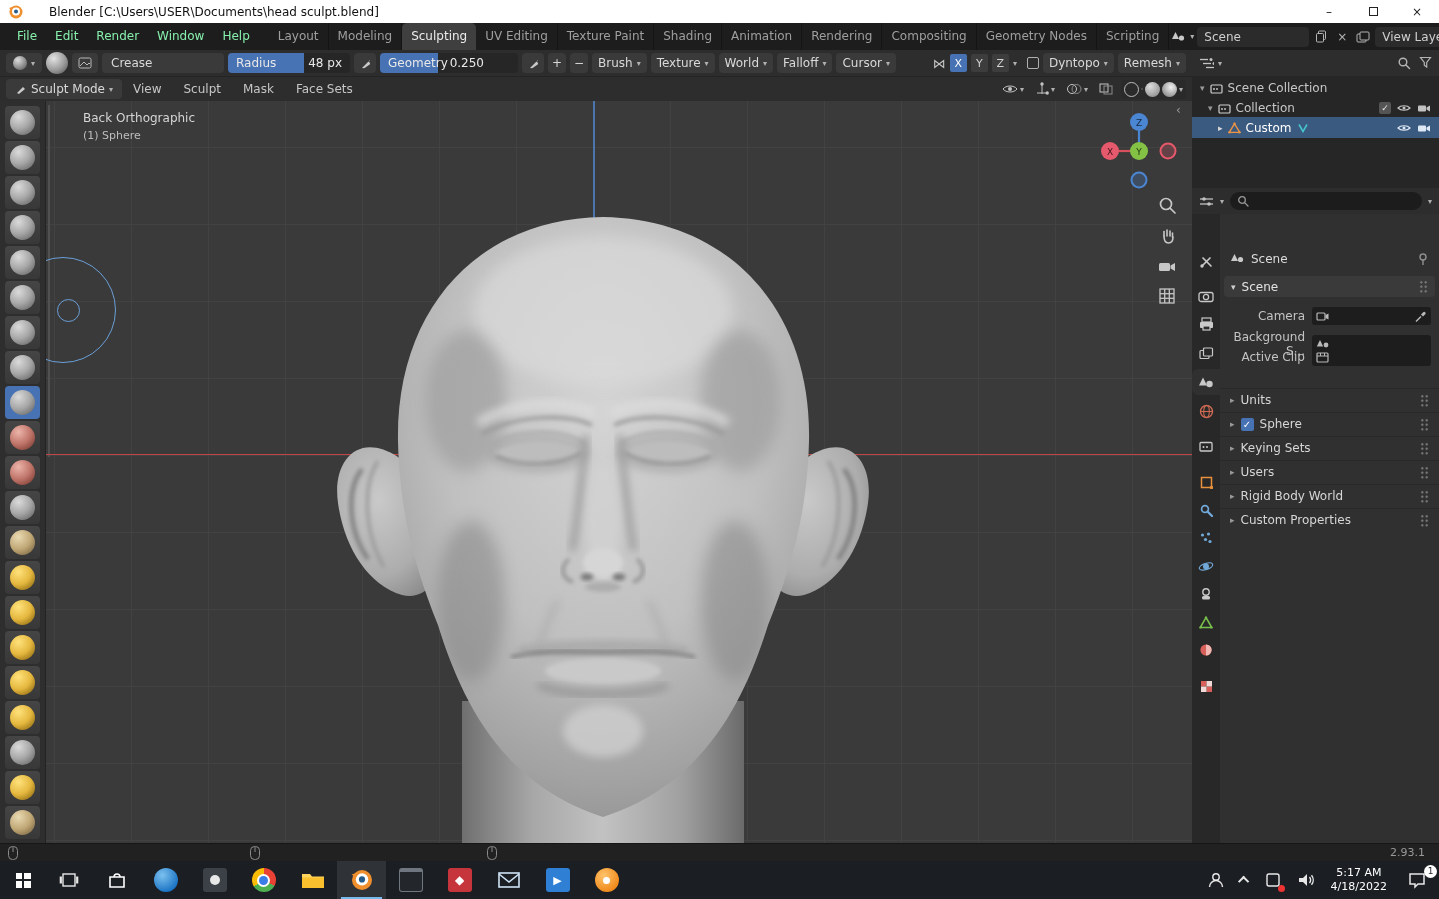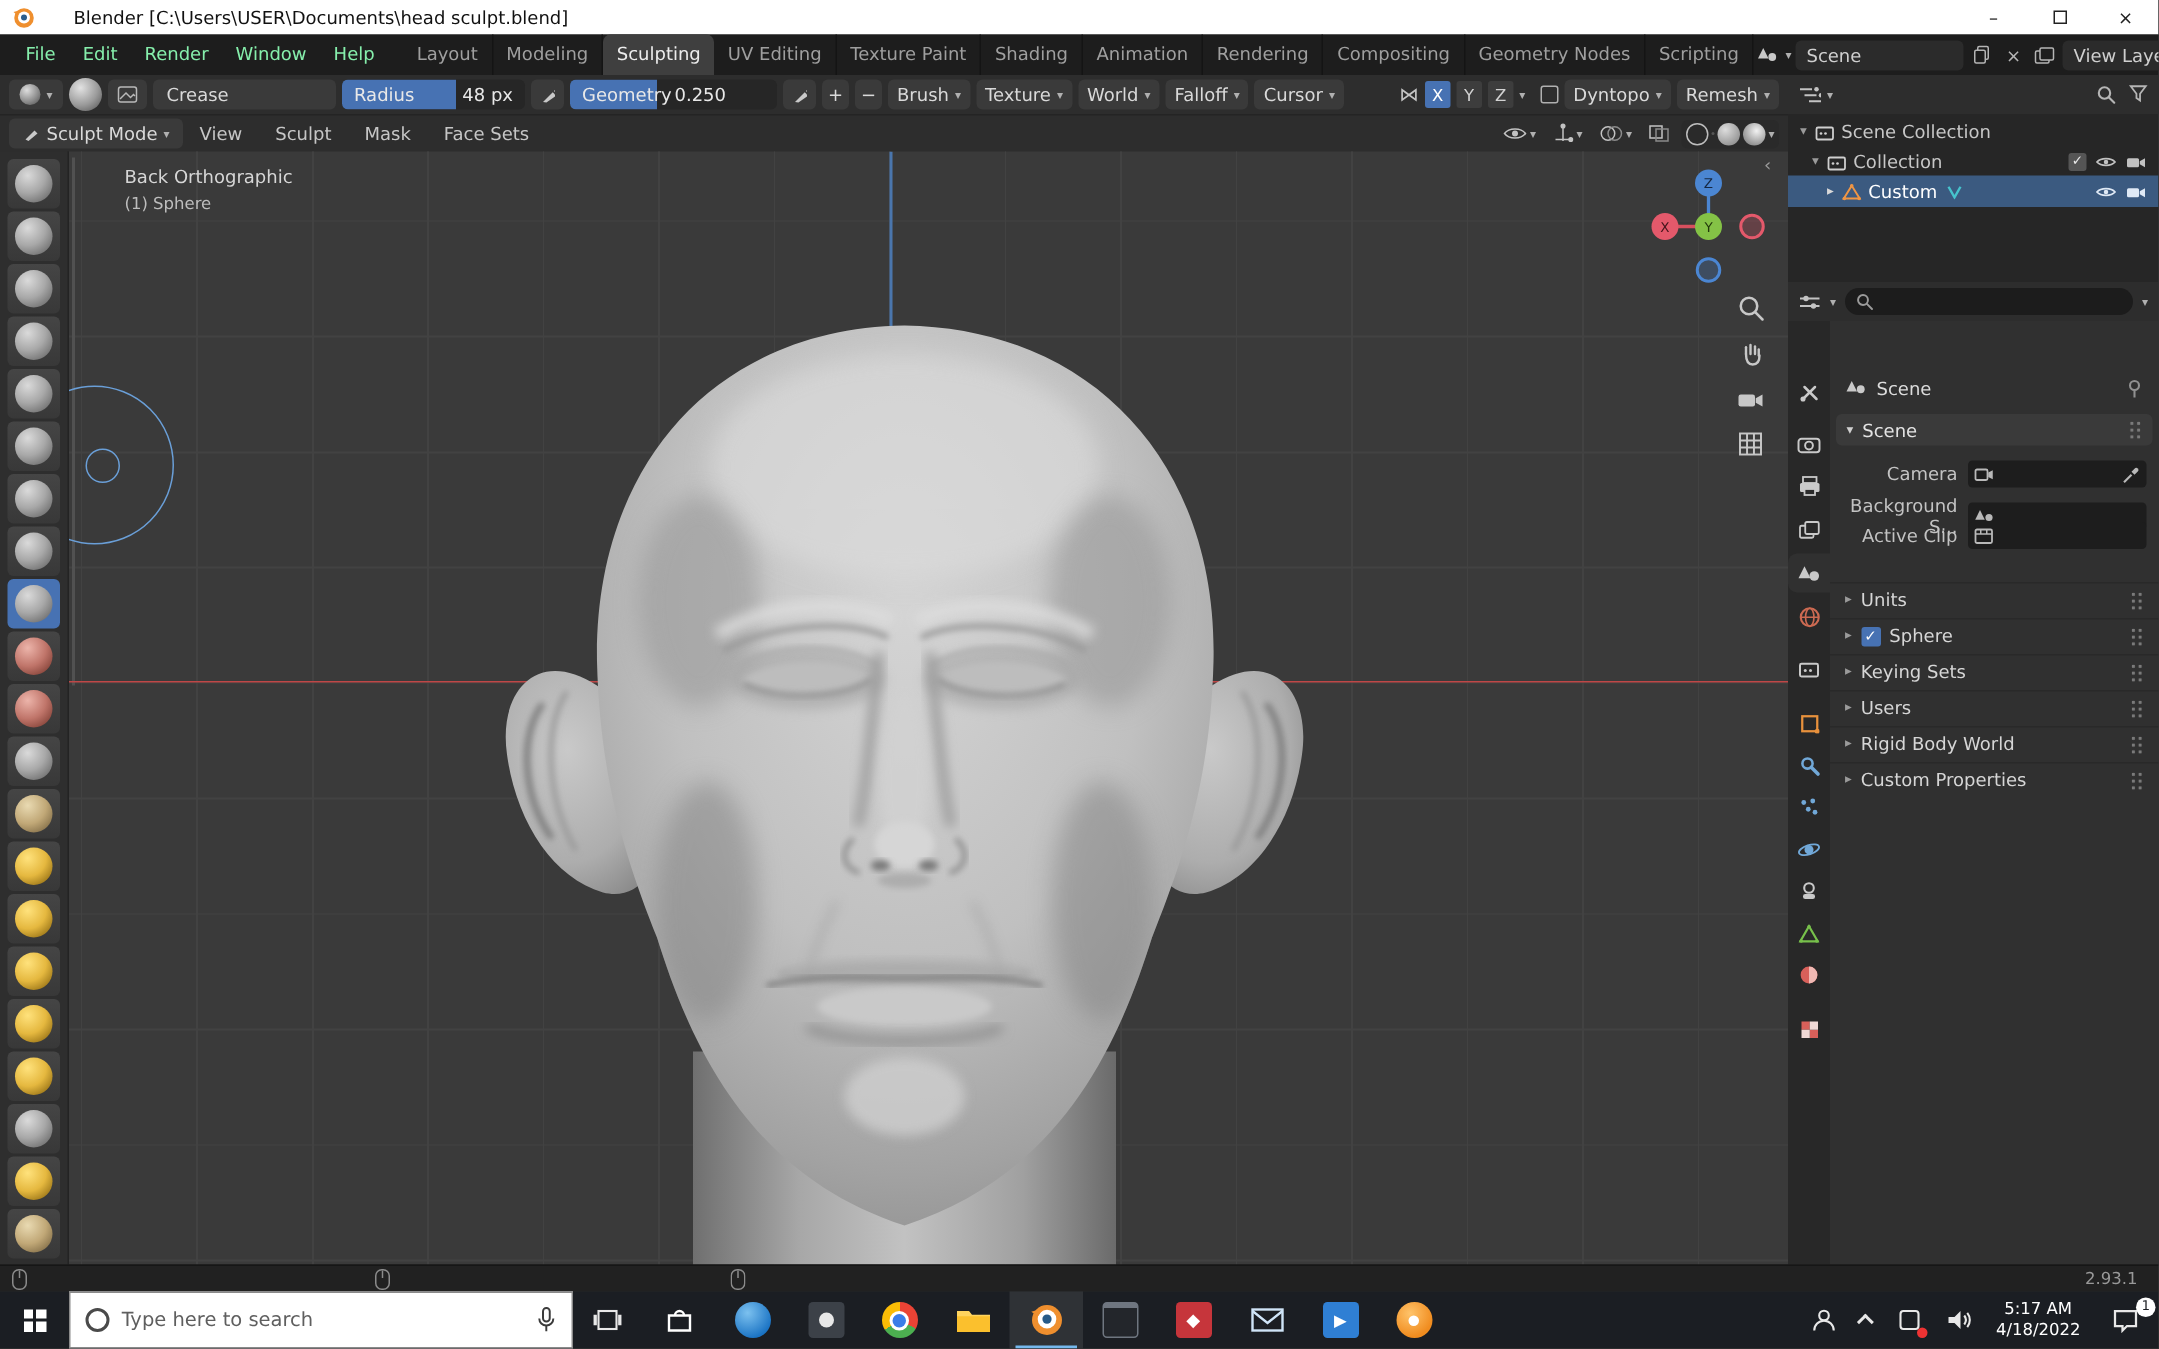--- a/index.html
+++ b/index.html
@@ -827,29 +827,20 @@
 
 <div id="taskbar" class="abs">
   <div class="tb-btn">
     <div style="width:15px;height:15px;display:grid;grid-template-columns:1fr 1fr;grid-template-rows:1fr 1fr;gap:2px">
       <span style="background:#fff"></span>
         <span style="background:#fff"></span>
         <span style="background:#fff"></span>
         <span style="background:#fff"></span>
     </div>
   </div>
-  <div id="search">
-    <span style="width:16px;height:16px;border:2px solid #4a4a4a;border-radius:50%"></span>
-    <input placeholder="Type here to search" style="">
-    <svg width="14" height="18">
-        <rect x="5" y="1" width="4.5" height="9" rx="2.2" fill="none" stroke="#3b3b3b" stroke-width="1.3"></rect>
-        <path d="M2.5 8 a4.7 4.7 0 0 0 9.4 0" fill="none" stroke="#3b3b3b" stroke-width="1.3"></path>
-        <line x1="7.2" y1="13" x2="7.2" y2="16.5" stroke="#3b3b3b" stroke-width="1.3"></line>
-      </svg>
-  </div>
   <div class="tb-btn">
       <svg width="20" height="18">
         <rect x="4" y="3" width="12" height="12" fill="none" stroke="#e8e8e8" stroke-width="1.4"></rect>
         <rect x="0.7" y="5.5" width="2.2" height="7" fill="#e8e8e8"></rect>
         <rect x="17.1" y="5.5" width="2.2" height="7" fill="#e8e8e8"></rect>
       </svg>
     </div>
 
   <div class="app-btn">
       <svg width="22" height="22">

